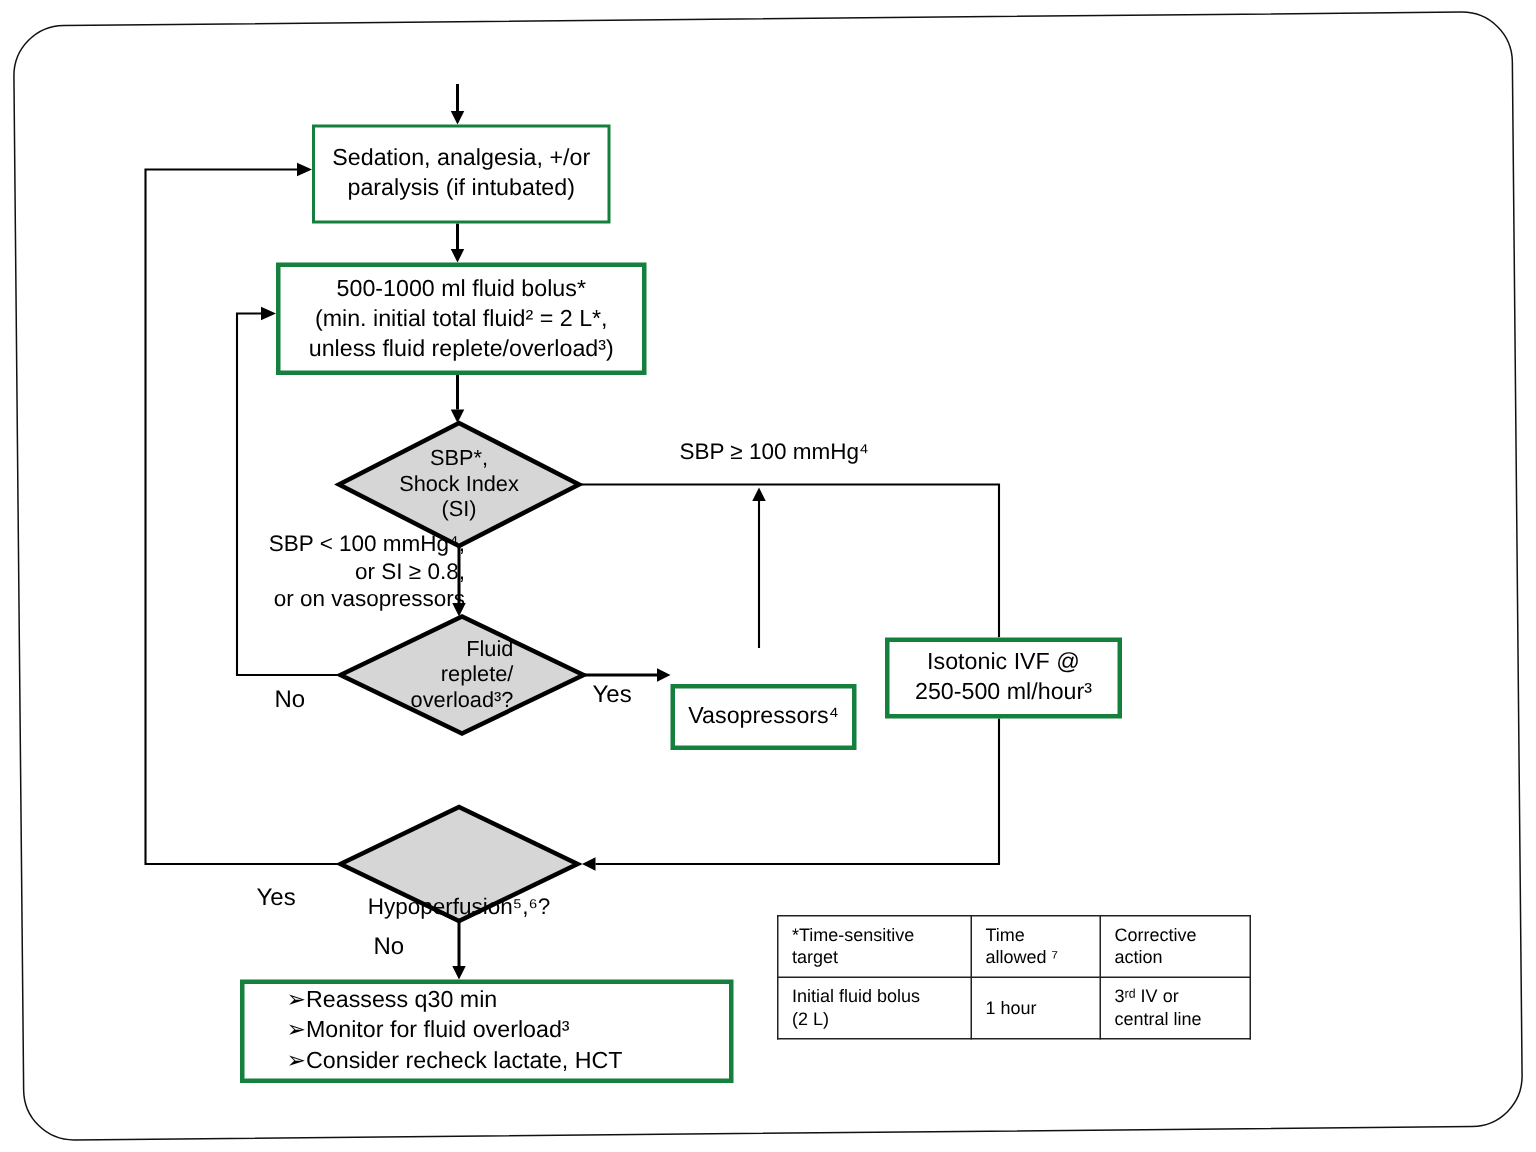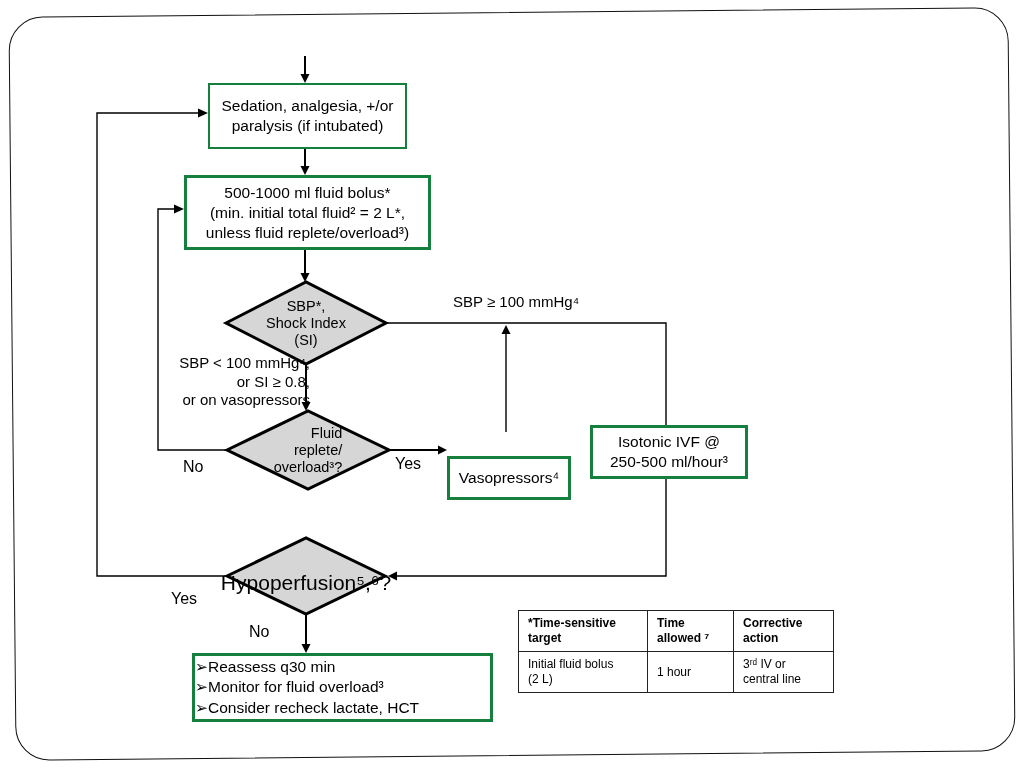--- a/index.html
+++ b/index.html
@@ -22,31 +22,31 @@
     font-size:15.5px;line-height:20px;
   }
   .node.thick{border-width:3px;}
   .dtext{
     position:absolute;display:flex;align-items:center;justify-content:center;
     text-align:center;white-space:pre-line;font-size:14.5px;line-height:17px;
   }
   .elabel{position:absolute;white-space:pre-line;font-size:15px;line-height:18.5px;}
   .elabel.center{text-align:right;}
   .yn{position:absolute;font-size:16px;}
-  .reassess-node{justify-content:flex-start;text-align:left;line-height:20.5px;margin-left:32px;}
+  .reassess-node{justify-content:flex-start;text-align:left;padding-left:28px;line-height:20.5px;}
   table.tbl{
     position:absolute;left:518px;top:610px;width:315px;
     border-collapse:collapse;table-layout:fixed;
     font-size:12px;line-height:15px;
   }
   table.tbl td,table.tbl th{
     border:1.5px solid #222;vertical-align:middle;
     padding:5px 4px 5px 9px;white-space:pre-line;text-align:left;
   }
-  table.tbl th{font-weight:bold;}
+  table.tbl th{font-weight:normal;}
 </style>
 </head>
 <body>
 
 <div class="frame"></div>
 
 <svg class="wires" width="1024" height="768" viewBox="0 0 1024 768">
 
   <path d="M305,56 L305,74" stroke="#000" stroke-width="2" fill="none"></path>
   <polygon points="300.5,74 309.5,74 305,83" fill="#000"></polygon>
@@ -102,21 +102,21 @@
 ➢Consider recheck lactate, HCT</div>
 
 <div class="dtext" style="left:226px;top:282px;width:160px;height:82px;">SBP*,
 Shock Index
 (SI)</div>
 
 <div class="dtext" style="left:227px;top:411px;width:162px;height:78px;text-align:right;">Fluid
 replete/
 overload³?</div>
 
-<div class="dtext" style="left:227px;top:544px;width:158px;height:76px;font-size:21px;text-align:right;">Hypoperfusion⁵,⁶?</div>
+<div class="dtext" style="left:227px;top:566px;width:158px;height:76px;font-size:15px;text-align:right;">Hypoperfusion⁵,⁶?</div>
 
 <div class="elabel center" style="left:138px;top:354px;width:172px;">SBP &lt; 100 mmHg⁴,
 or SI ≥ 0.8,
 or on vasopressors</div>
 
 <div class="elabel" style="left:453px;top:293px;width:170px;">SBP ≥ 100 mmHg⁴</div>
 
 <div class="yn" style="left:183px;top:458px;">No</div>
 
 <div class="yn" style="left:395px;top:455px;">Yes</div>

